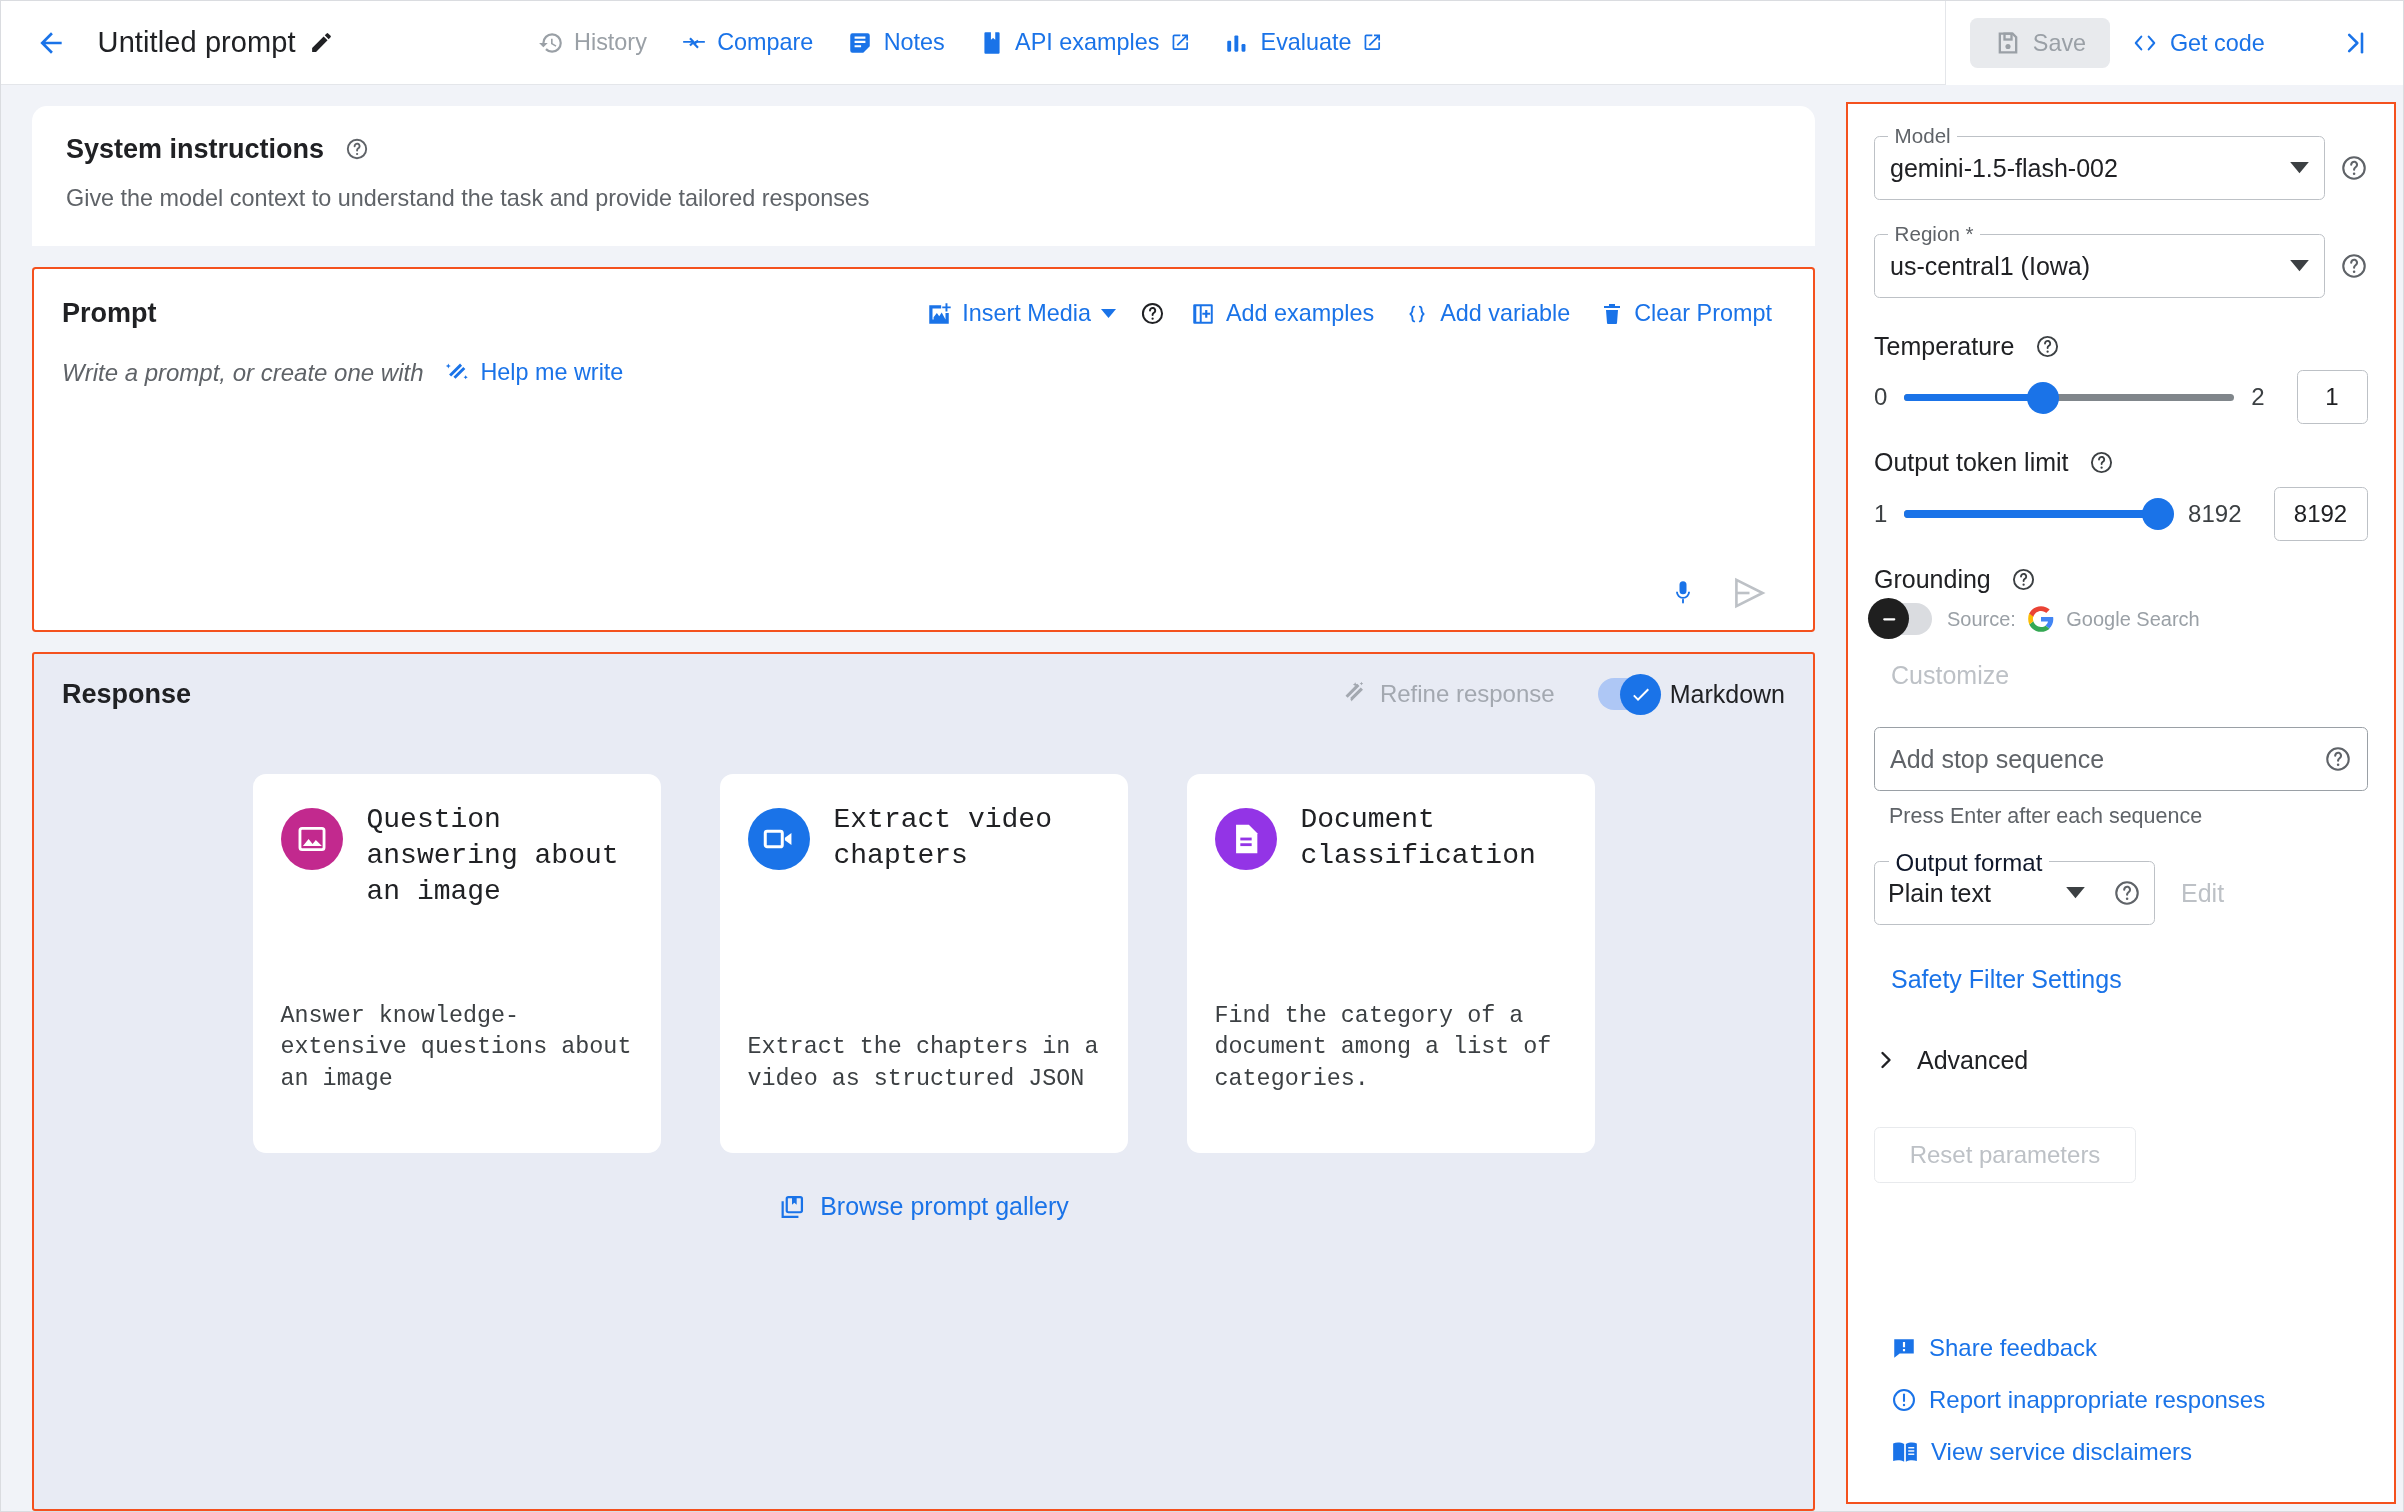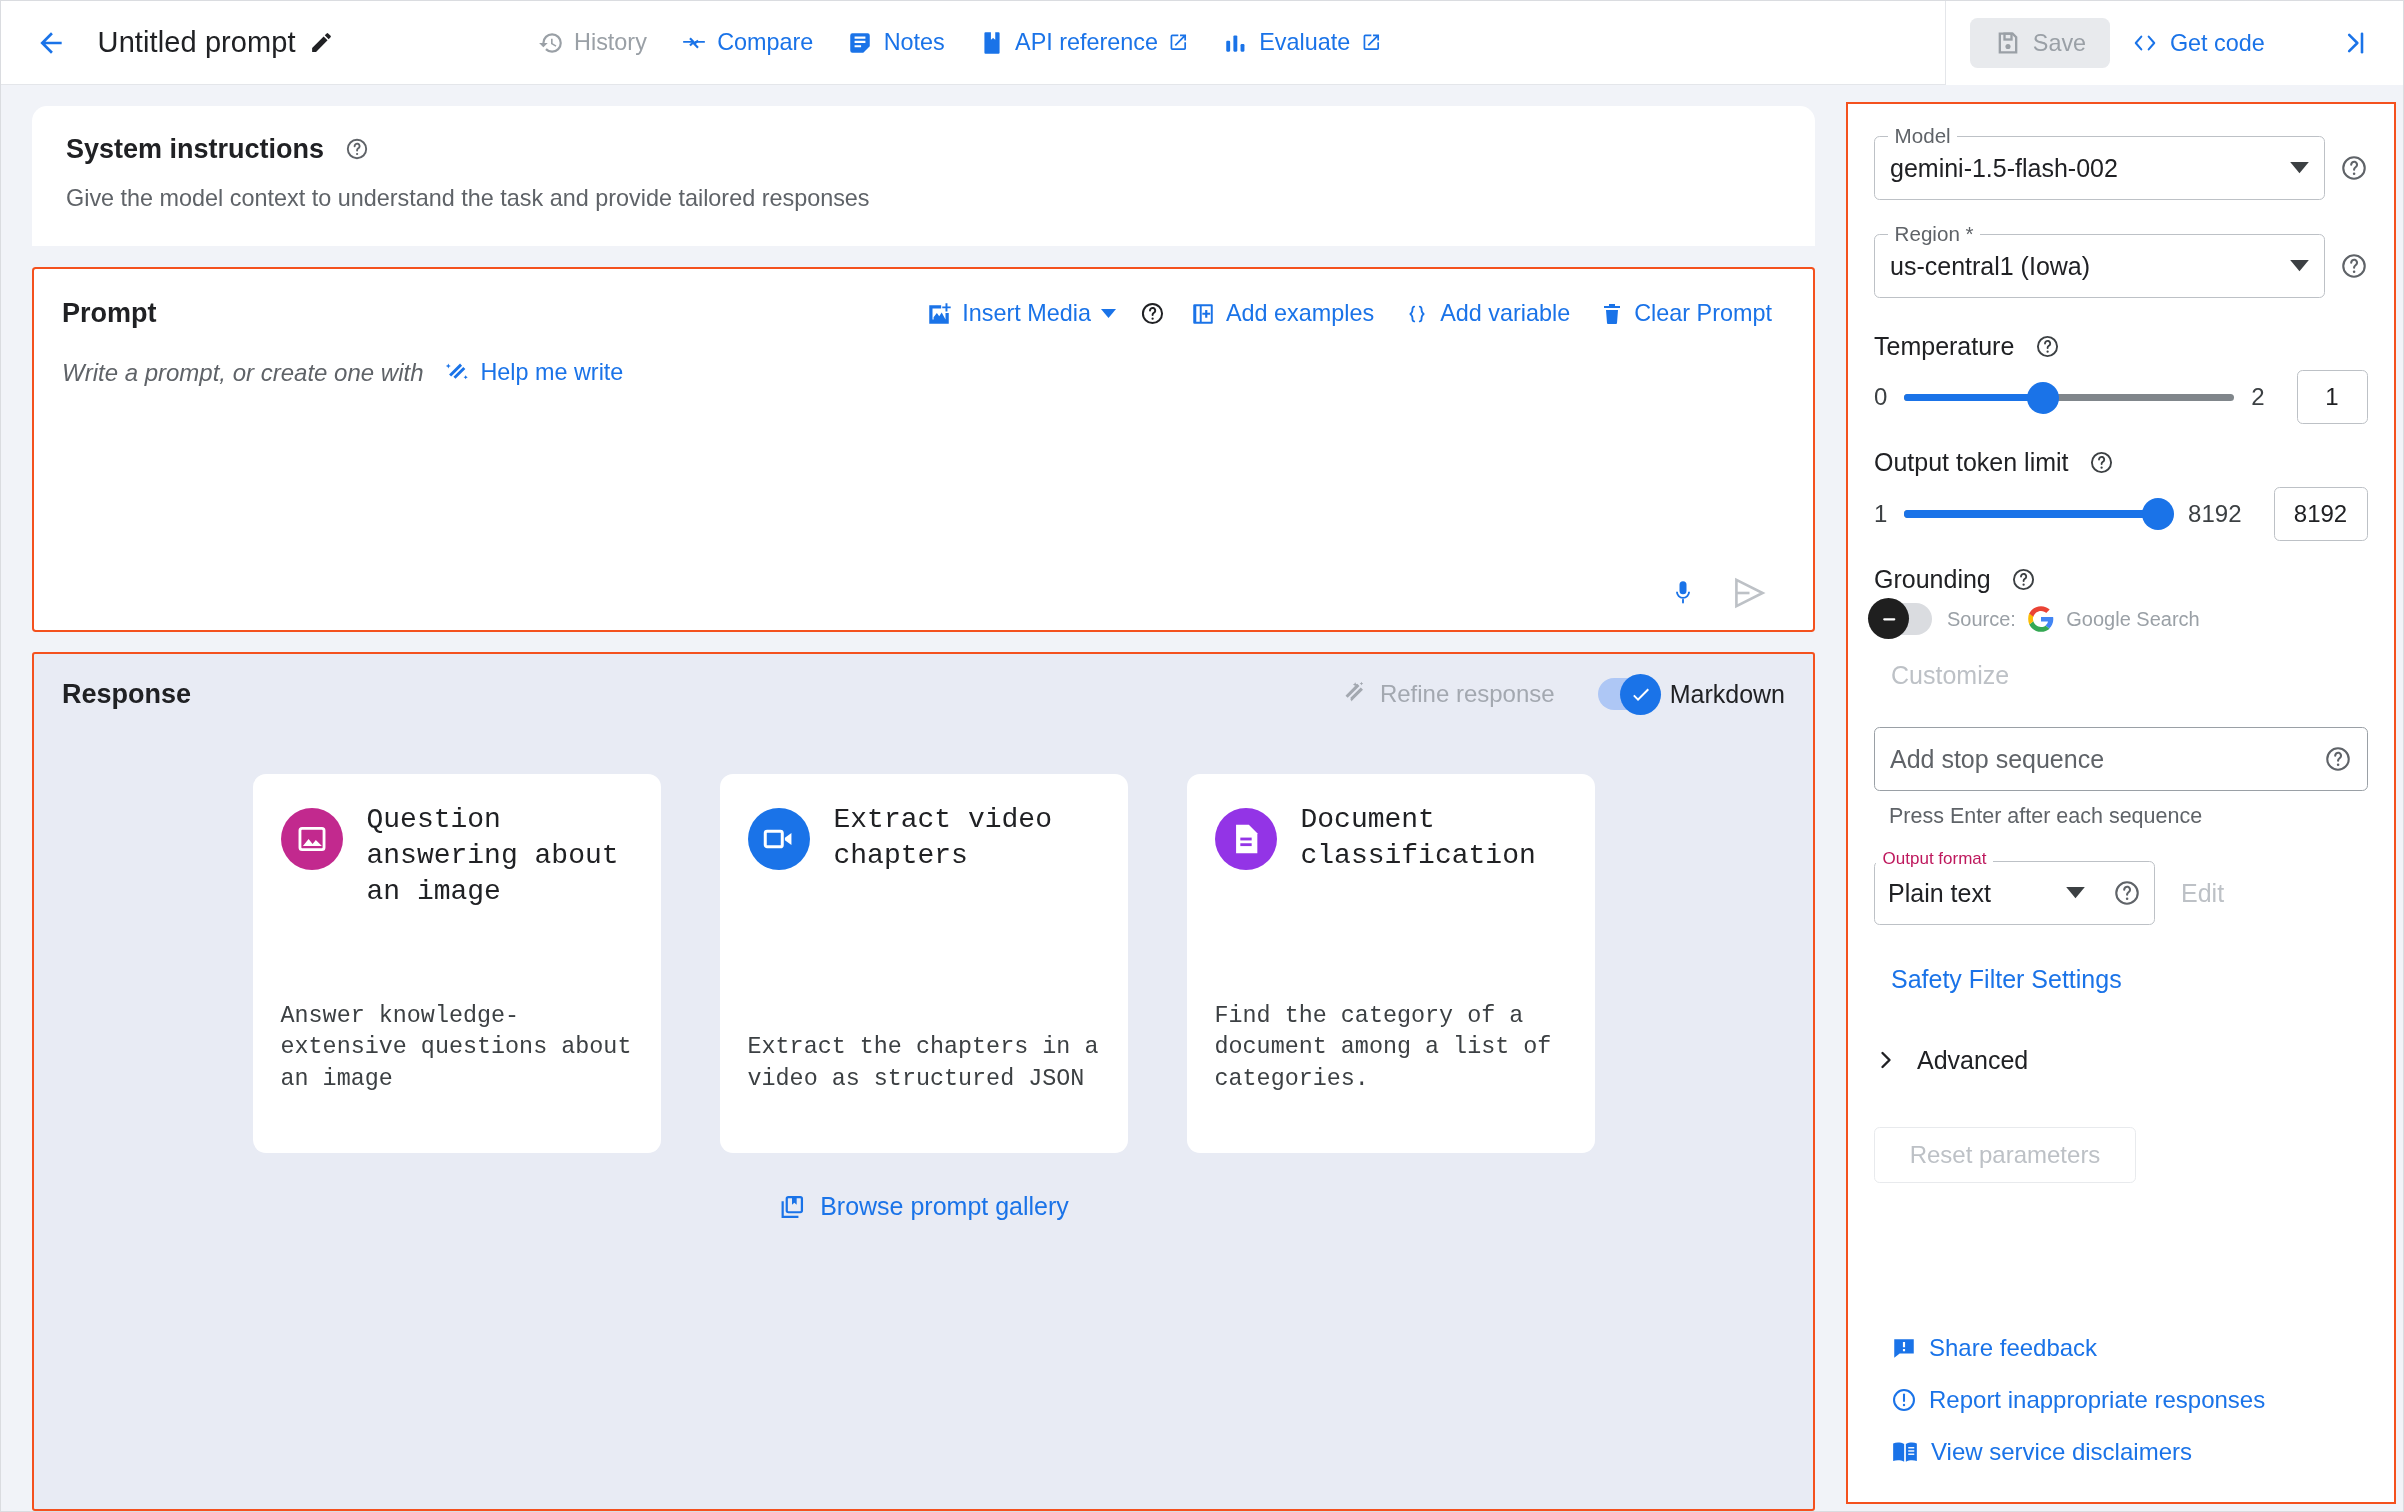--- a/index.html
+++ b/index.html
@@ -361,23 +361,23 @@
   .outfmt {
     position: relative;
     border: 0.9px solid #bdc1c6;
     border-radius: 5.6px;
     height: 64px;
     width: 281px;
     display: flex; align-items: center;
     padding: 0 13px;
   }
   .outfmt .legend {
-    position: absolute; top: -13px; left: 1px;
+    position: absolute; top: -13px; left: 14px;
     background: #fff; padding: 0 6.6px;
-    font-size: 17px; color: #be185d;
+    font-size: 24px; color: #0f172a;
   }
   .outfmt .fval { font-size: 25px; color: #202124; }
   .outfmt .caret { margin-left: auto; margin-right: 13px; }
   .edit-link { font-size: 25px; color: #bdc1c6; margin-left: 26px; cursor: default; }
 
   .safety-link { font-size: 25px; color: #1a73e8; margin: 5.6px 0 52px 17px; cursor: pointer; }
   .advanced-row {
     display: flex; align-items: center; gap: 19px;
     font-size: 25px; color: #202124;
     margin-bottom: 52px;
@@ -439,21 +439,21 @@
         <svg width="26" height="26" viewBox="0 0 24 24" fill="#1a73e8">
           <path d="M5 3h14a2 2 0 012 2v10l-6 6H5a2 2 0 01-2-2V5a2 2 0 012-2zm2 5h10V6H7v2zm0 4h10v-2H7v2zm0 4h6v-2H7v2z"></path>
         </svg>
         <span>Notes</span>
       </div>
 
       <div class="htool">
         <svg width="26" height="26" viewBox="0 0 24 24" fill="#1a73e8">
           <path d="M6 2h12a1 1 0 011 1v18a1 1 0 01-1 1H6a1 1 0 01-1-1V3a1 1 0 011-1zm5 0v7l2-1.6L15 9V2h-4z"></path>
         </svg>
-        <span>API reference</span>
+        <span>API examples</span>
         <svg width="20.6" height="20.6" viewBox="0 0 24 24" fill="#1a73e8">
           <path d="M19 19H5V5h7V3H5a2 2 0 00-2 2v14a2 2 0 002 2h14a2 2 0 002-2v-7h-2v7zM14 3v2h3.59l-9.83 9.83 1.41 1.41L19 6.41V10h2V3h-7z"></path>
         </svg>
       </div>
 
       <div class="htool">
         <svg width="26" height="26" viewBox="0 0 24 24" fill="#1a73e8">
           <rect x="3" y="10" width="3.6" height="10" rx="1"></rect>
           <rect x="9.6" y="5" width="3.6" height="15" rx="1"></rect>
           <rect x="16.2" y="13" width="3.6" height="7" rx="1"></rect>

